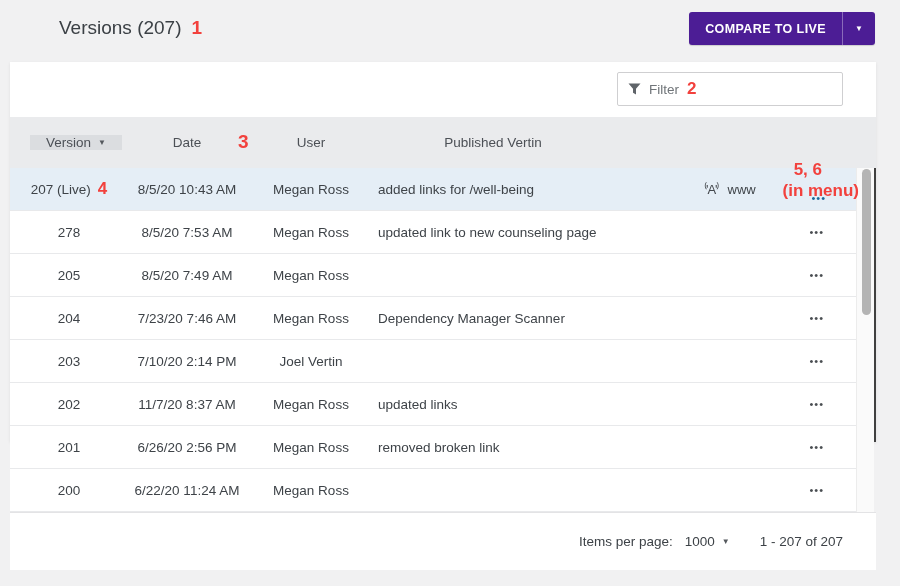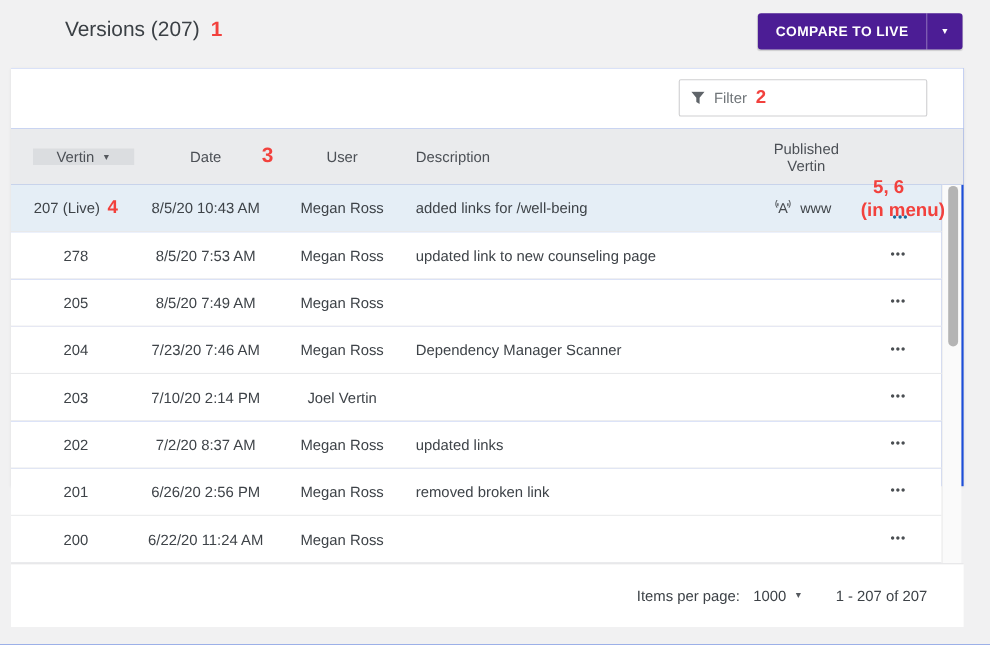--- a/index.html
+++ b/index.html
@@ -28,21 +28,21 @@
     display:flex;align-items:center;padding:0 16px;
     font-size:12.5px;font-weight:bold;letter-spacing:.4px;
   }
   .compare-btn .caret-seg{
     display:flex;align-items:center;justify-content:center;width:32px;
     border-left:1px solid rgba(255,255,255,.35);font-size:8px;
   }
   
   .panel{
     position:absolute;left:10px;top:62px;width:866px;height:380px;
-    background:#1d4ed8;box-shadow:0 1px 3px rgba(0,0,0,.08);
+    background:#404040;box-shadow:0 1px 3px rgba(0,0,0,.08);
   }
   
   .toolbar{position:absolute;left:0;top:0;width:100%;height:55px;background:#fff;}
   .filter-box{
     position:absolute;top:10px;right:33px;width:226px;height:34px;
     border:1px solid #cfcfd1;border-radius:2px;background:#fff;
     display:flex;align-items:center;padding:0 10px;box-sizing:border-box;gap:8px;
     cursor:text;
   }
   .filter-box .ph{color:#6f7478;font-size:13.5px;}
@@ -130,27 +130,26 @@
       </svg>
       <span class="ph">Filter</span>
       <span class="ann ann-2">2</span>
     </div>
   </div>
 
   <div class="thead">
     <div class="cols">
       <div class="c">
         <div class="version-sort">
-          <span>Vertin</span>
+          <span>Version</span>
           <span class="sort-caret">▼</span>
         </div>
       </div>
       <div class="c">Date</div>
       <div class="c">User</div>
-      <div class="c c-desc">Description</div>
       <div class="c c-target">Published Vertin</div>
     </div>
     <span class="ann ann-3">3</span>
   </div>
 
   <div class="tbody">
 
     <div class="row live">
       <div class="cols">
         <div class="c">
@@ -209,21 +208,21 @@
         <div class="c">Joel Vertin</div>
         <div class="c c-desc"></div>
         <div></div>
       </div>
       <span class="menu-btn">•••</span>
     </div>
 
     <div class="row">
       <div class="cols">
         <div class="c">202</div>
-        <div class="c">7/2/20 8:37 AM</div>
+        <div class="c">11/7/20 8:37 AM</div>
         <div class="c">Megan Ross</div>
         <div class="c c-desc">updated links</div>
         <div></div>
       </div>
       <span class="menu-btn">•••</span>
     </div>
 
     <div class="row">
       <div class="cols">
         <div class="c">201</div>

